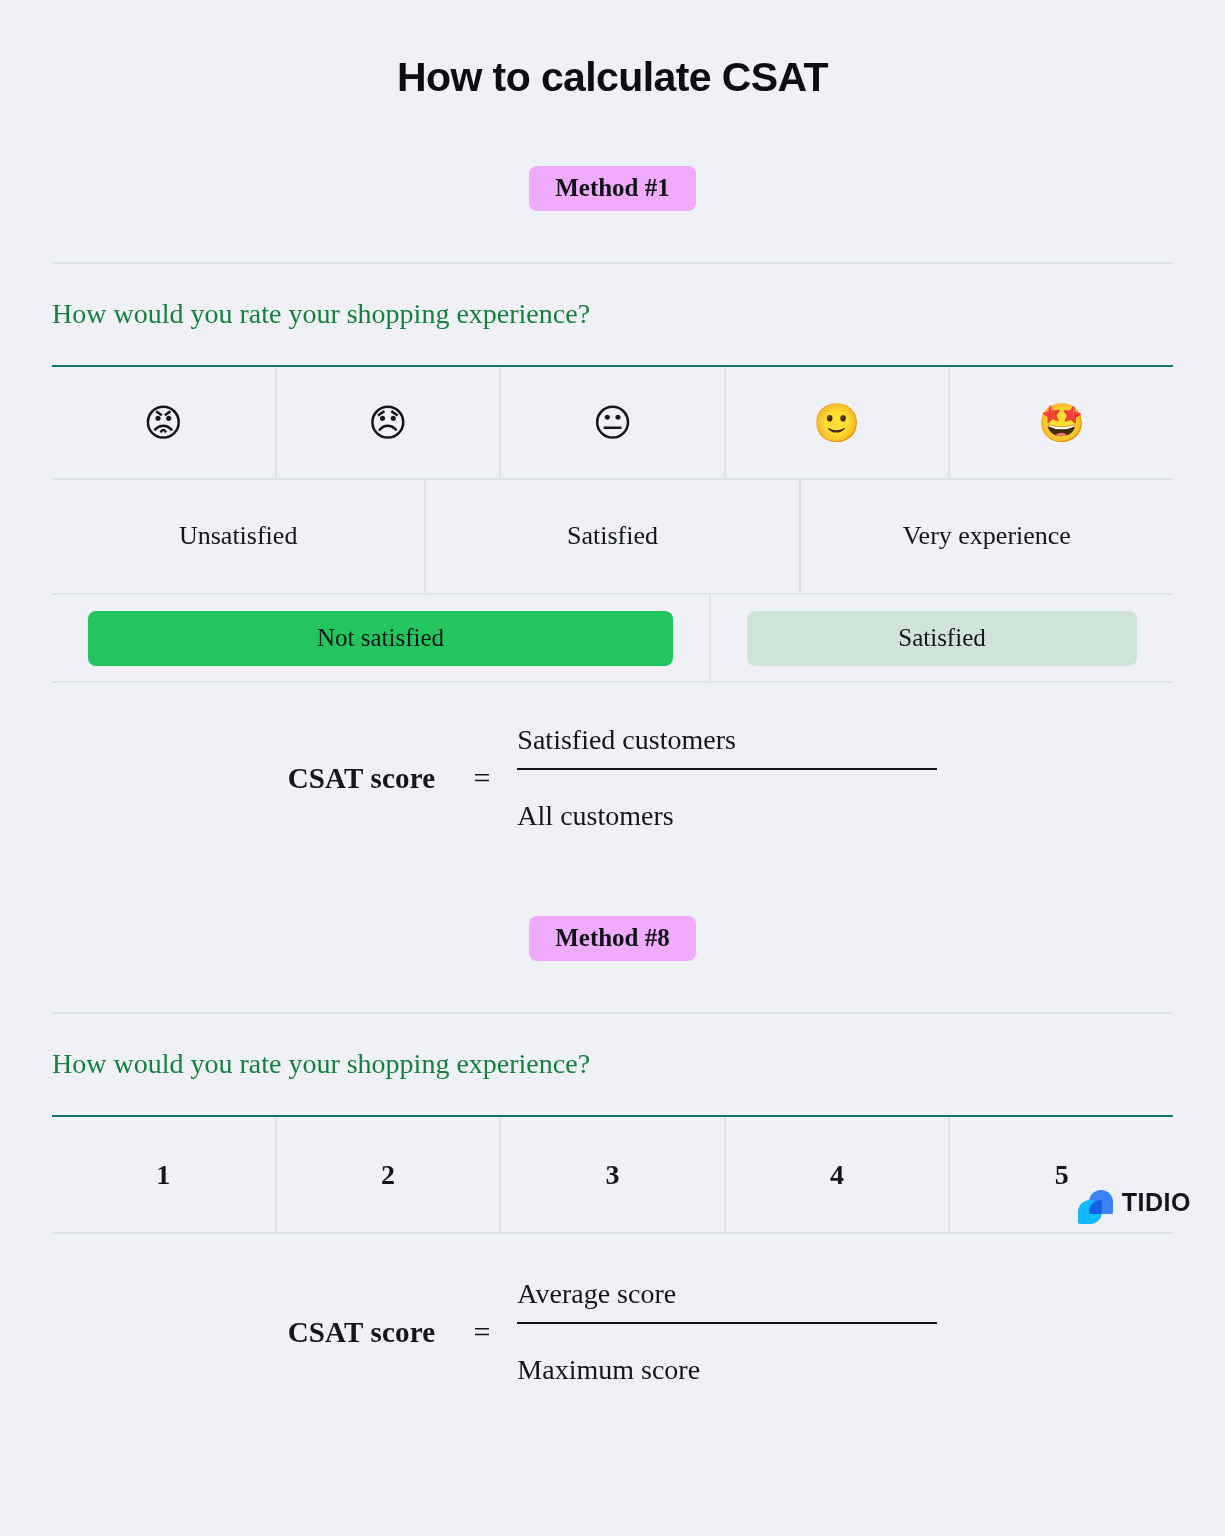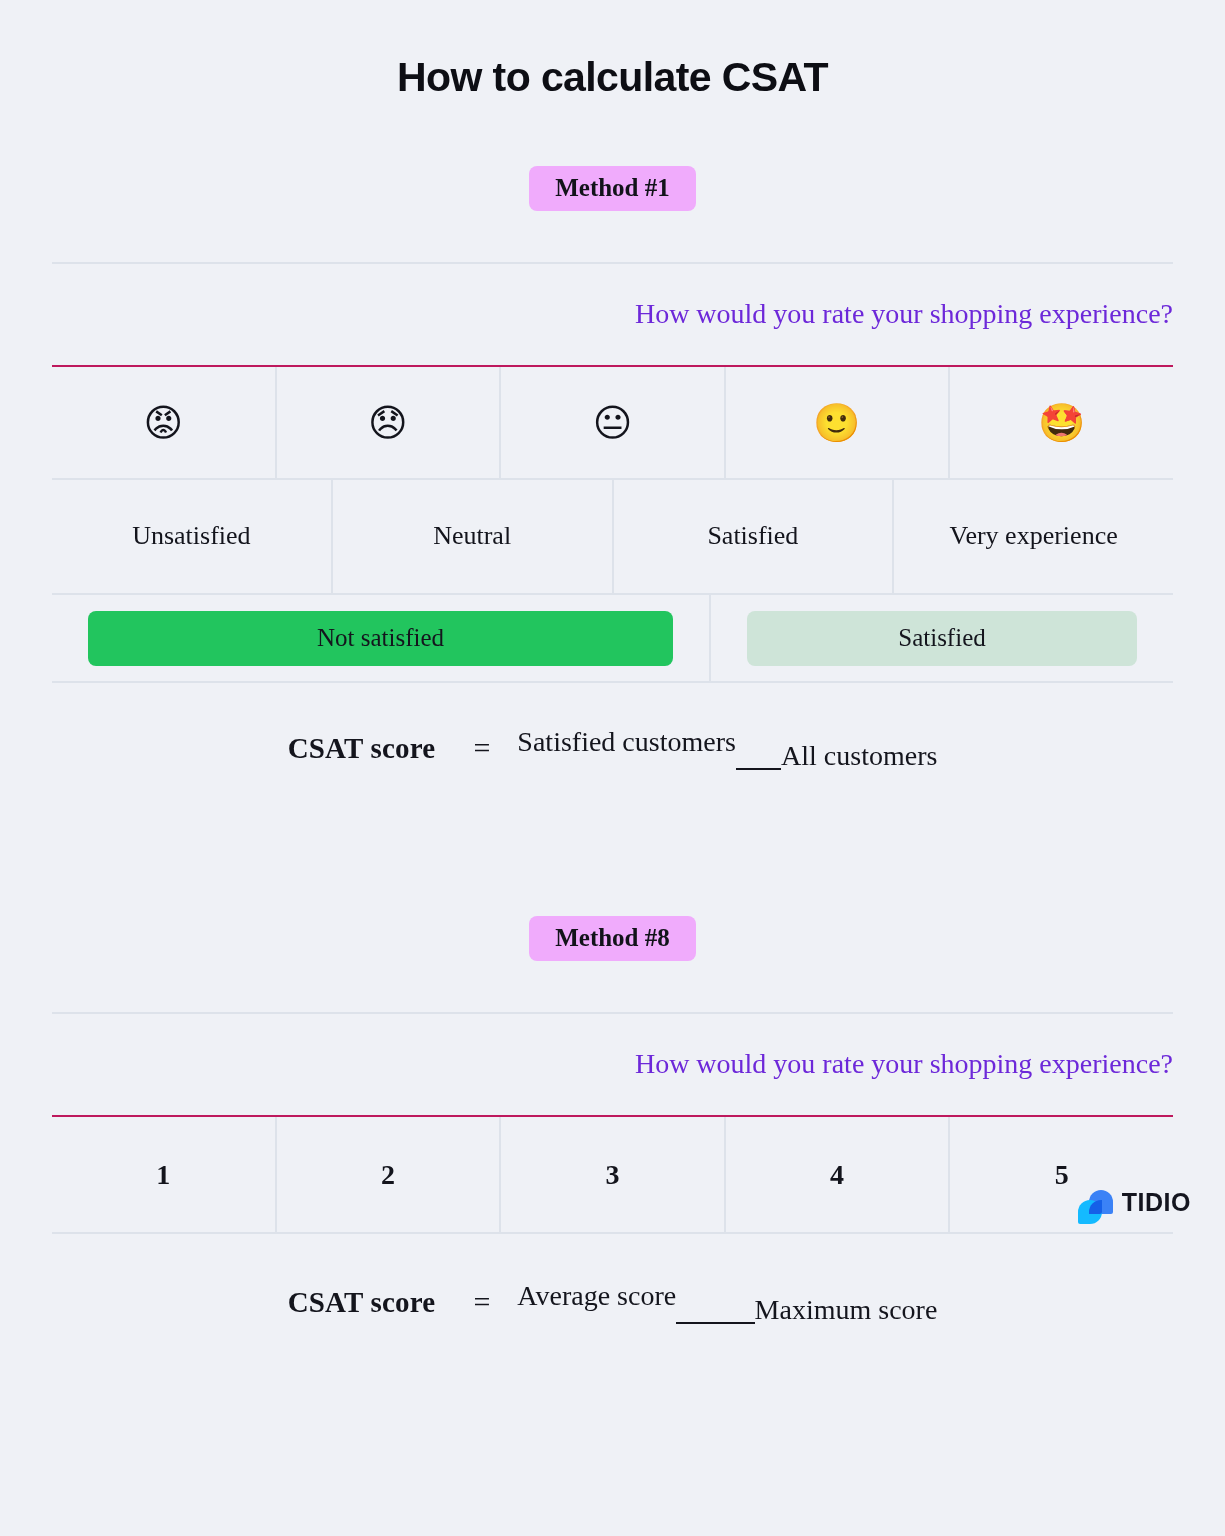--- a/index.html
+++ b/index.html
@@ -63,26 +63,26 @@
   .survey {
     position: absolute;
     left: 52px;
     width: 1121px;
     border-top: 2px solid #dde2ea;
   }
   .survey.s1 { top: 262px; }
   .survey.s2 { top: 1012px; }
 
   .survey-question {
-    text-align: right;
+    text-align: left;
     font-size: 28px;
     line-height: 1;
     padding: 36px 0 37px;
-    color: #6d28d9;
-    border-bottom: 2px solid #be185d;
+    color: #15803d;
+    border-bottom: 2px solid #0f766e;
   }
 
   .scale-row {
     display: flex;
     width: 100%;
     border-bottom: 2px solid #dde2ea;
   }
   .scale-cell {
     flex: 1 1 0;
     min-width: 0;
@@ -170,33 +170,33 @@
     letter-spacing: 0.2px;
   }
   .formula-eq {
     font-size: 30px;
     line-height: 1;
     margin: 0 27px 0 38px;
     color: #14151d;
   }
   .fraction {
     display: flex;
-    flex-direction: row;
-    align-items: flex-end;
+    flex-direction: column;
+    align-items: flex-start;
     width: 420px;
   }
   .fraction .numer,
   .fraction .denom {
     font-size: 28px;
     line-height: 1;
     color: #14151d;
     white-space: nowrap;
   }
   .fraction .numer { padding-bottom: 14px; }
-  .fraction .denom { padding-top: 16px; }
+  .fraction .denom { padding-top: 32px; }
   .fraction .bar {
     width: 100%;
     height: 2px;
     background: #14151d;
   }
 
   
   .logo {
     position: absolute;
     right: 34px;
@@ -272,21 +272,20 @@
       <div class="scale-cell">
         <span>🙂</span>
       </div>
       <div class="scale-cell">
         <span>🤩</span>
       </div>
     </div>
 
     <div class="scale-row label-row">
       <div class="scale-cell">Unsatisfied</div>
-      <div class="scale-cell">Neutral</div>
       <div class="scale-cell">Satisfied</div>
       <div class="scale-cell">Very experience</div>
     </div>
 
     <div class="summary-row">
       <div class="summary-seg neg">
         <div class="chip neg">Not satisfied</div>
       </div>
       <div class="summary-seg pos">
         <div class="chip pos">Satisfied</div>

